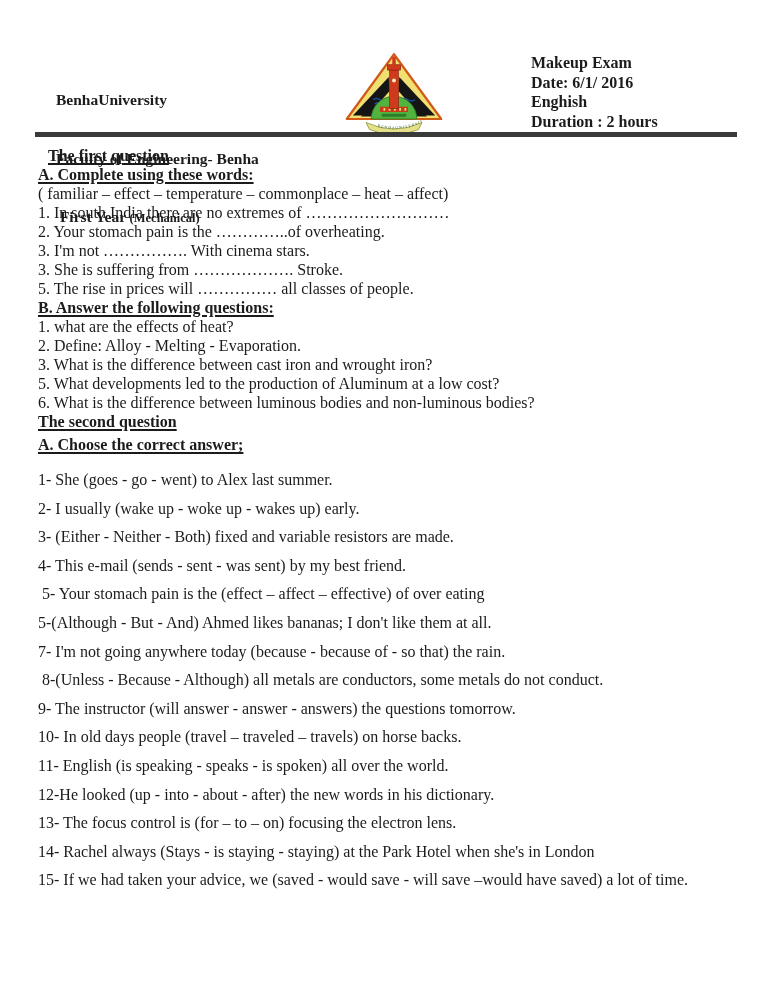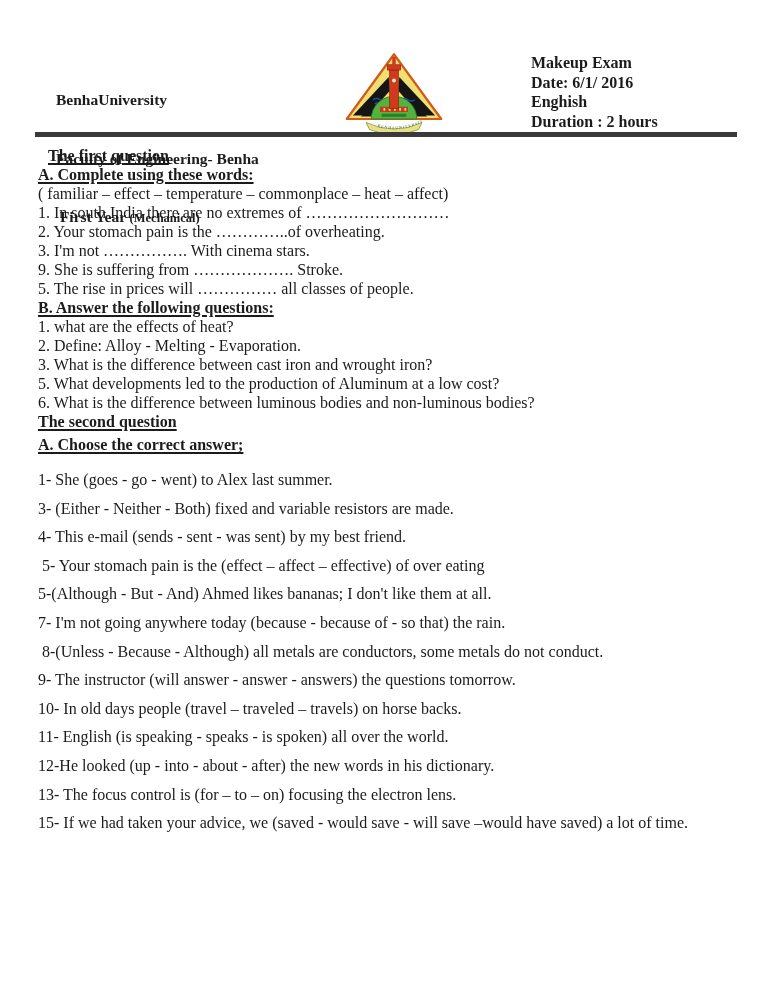--- a/index.html
+++ b/index.html
@@ -97,45 +97,47 @@
 
   <div class="content">
     <div class="q1-block">
       <div class="bold underline indent">The first question</div>
       <div class="bold underline">A. Complete using these words:</div>
       <div class="line">( familiar – effect – temperature – commonplace – heat – affect)</div>
       <div>
           <div class="line">1. In south India there are no extremes of ………………………</div>
           <div class="line">2. Your stomach pain is the …………..of overheating.</div>
           <div class="line">3. I'm not ……………. With cinema stars.</div>
-          <div class="line">9. She is suffering from ………………. Stroke.</div>
+          <div class="line">3. She is suffering from ………………. Stroke.</div>
           <div class="line">5. The rise in prices will …………… all classes of people.</div>
         </div>
       <div class="bold underline">B. Answer the following questions:</div>
       <div>
           <div class="line">1. what are the effects of heat?</div>
           <div class="line">2. Define: Alloy - Melting - Evaporation.</div>
           <div class="line">3. What is the difference between cast iron and wrought iron?</div>
           <div class="line">5. What developments led to the production of Aluminum at a low cost?</div>
           <div class="line">6. What is the difference between luminous bodies and non-luminous bodies?</div>
         </div>
       <div class="bold underline">The second question</div>
     </div>
 
     <div class="q2-heading bold underline">A. Choose the correct answer;</div>
     <div class="q2-items">
         <div class="line">1- She (goes - go - went) to Alex last summer.</div>
+        <div class="line">2- I usually (wake up - woke up - wakes up) early.</div>
         <div class="line">3- (Either - Neither - Both) fixed and variable resistors are made.</div>
         <div class="line">4- This e-mail (sends - sent - was sent) by my best friend.</div>
         <div class="line"> 5- Your stomach pain is the (effect – affect – effective) of over eating</div>
         <div class="line">5-(Although - But - And) Ahmed likes bananas; I don't like them at all.</div>
         <div class="line">7- I'm not going anywhere today (because - because of - so that) the rain.</div>
         <div class="line"> 8-(Unless - Because - Although) all metals are conductors, some metals do not conduct.</div>
         <div class="line">9- The instructor (will answer - answer - answers) the questions tomorrow.</div>
         <div class="line">10- In old days people (travel – traveled – travels) on horse backs.</div>
         <div class="line">11- English (is speaking - speaks - is spoken) all over the world.</div>
         <div class="line">12-He looked (up - into - about - after) the new words in his dictionary.</div>
         <div class="line">13- The focus control is (for – to – on) focusing the electron lens.</div>
+        <div class="line">14- Rachel always (Stays - is staying - staying) at the Park Hotel when she's in London</div>
         <div class="line">15- If we had taken your advice, we (saved - would save - will save –would have saved) a lot of time.</div>
       </div>
   </div>
 
 </div>
 
 </body></html>

